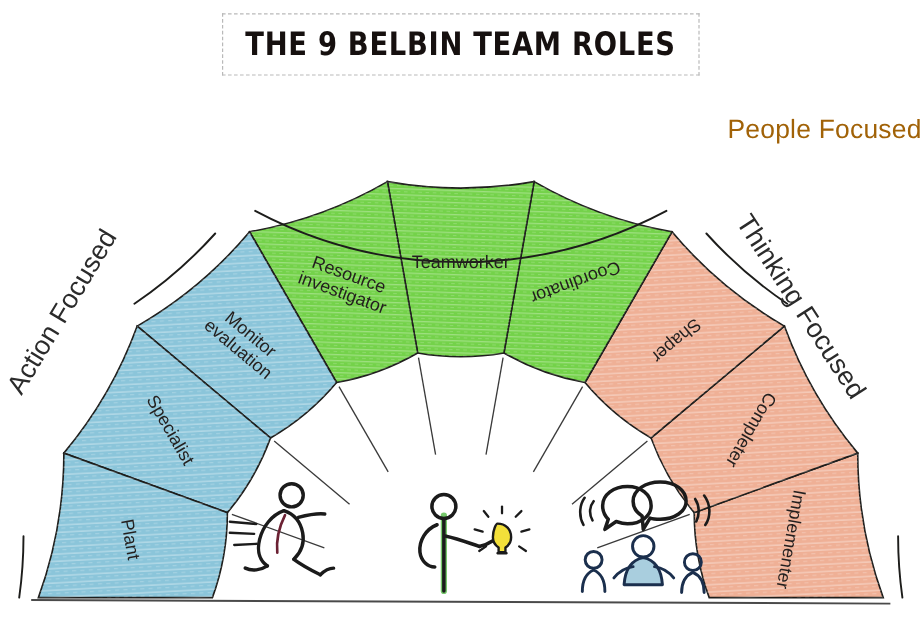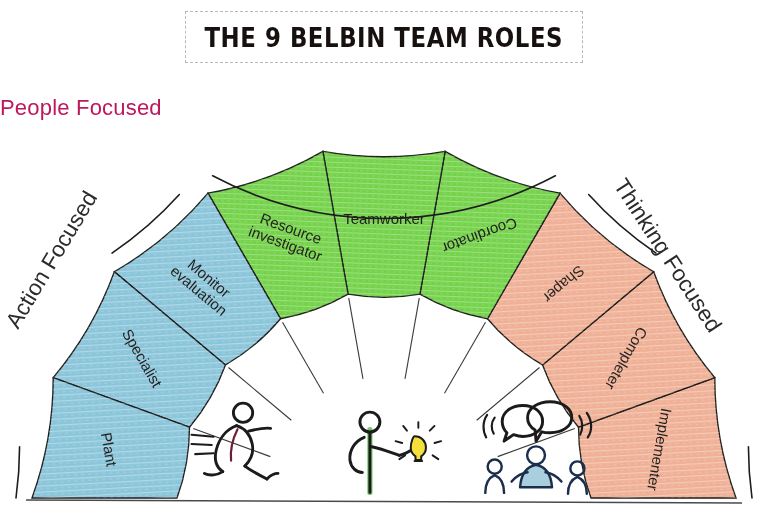--- a/index.html
+++ b/index.html
@@ -29,23 +29,23 @@
     letter-spacing:.6px;
     color:#16100f;
     white-space:nowrap;
     transform:scaleX(.94);
   }
 
   
   .people-label{
     position:absolute;
     left:0;top:95px;width:768px;
-    text-align:left;
+    text-align:right;
     font-size:22px;
-    color:#be185d;
+    color:#a16207;
     font-family:"Liberation Sans",sans-serif;
     letter-spacing:.2px;
   }
 
   svg{display:block;}
   .seg-path{stroke:#1d1d1b;stroke-width:1.35;}
   .seg-inner-line{stroke:#3a3a3a;stroke-width:1.1;fill:none;}
   .bracket{stroke:#1d1d1b;stroke-width:1.6;fill:none;stroke-linecap:round;}
   .baseline{stroke:#4a4a4a;stroke-width:1.6;}
   .seg-label{

